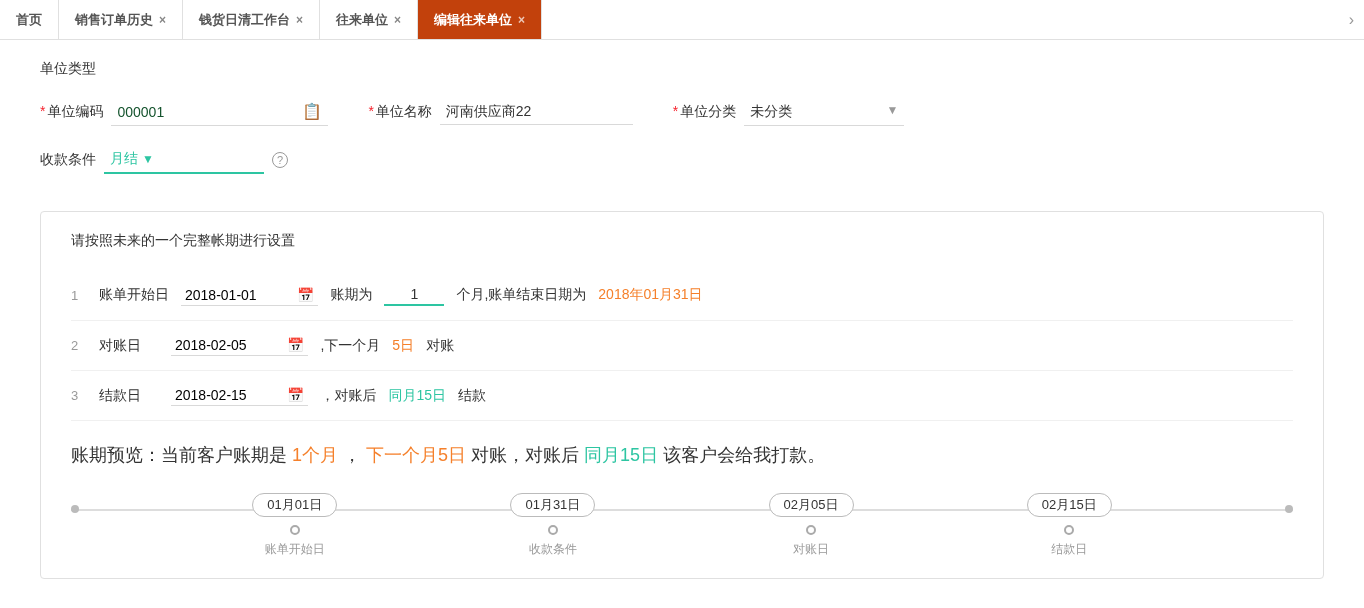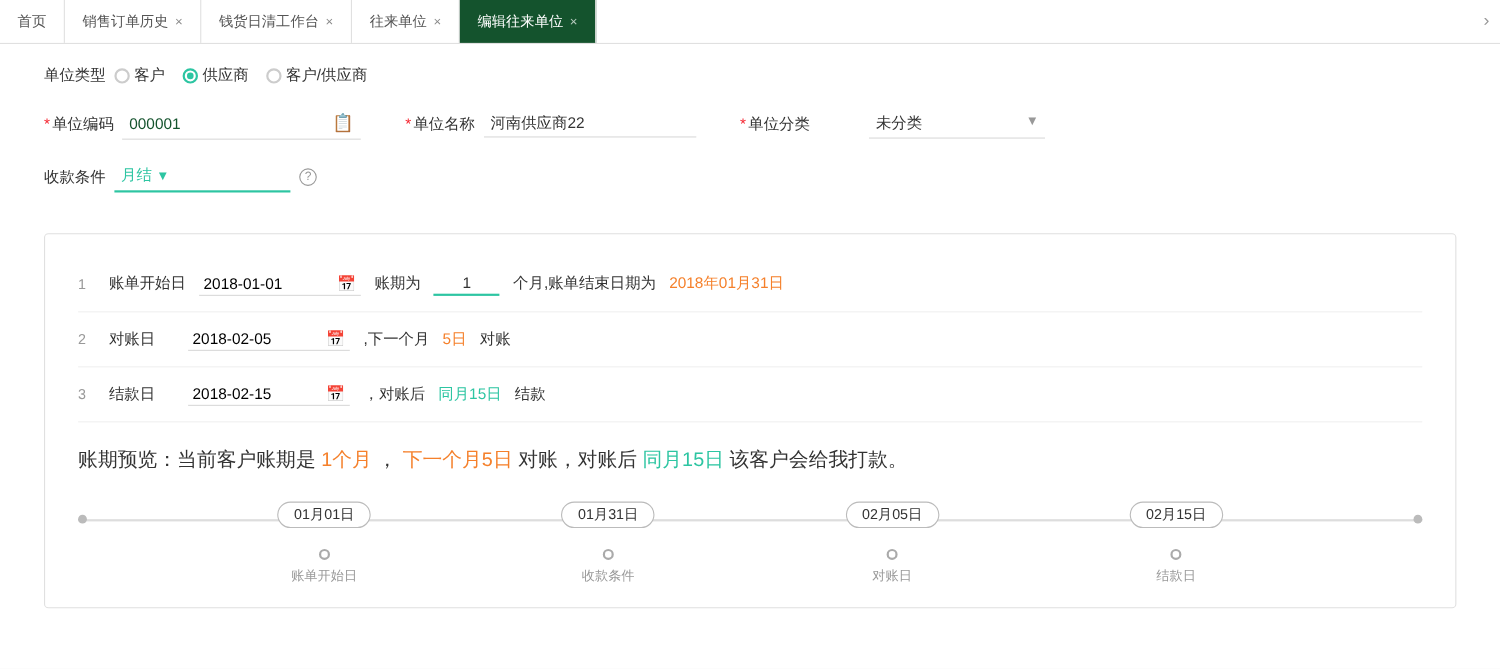--- a/index.html
+++ b/index.html
@@ -19,24 +19,25 @@
       align-items: center;
       padding: 16px 16px;
       height: 100%;
       cursor: pointer;
       font-size: 13px;
       color: #555;
       border-right: 1px solid #e0e0e0;
       white-space: nowrap;
       gap: 6px;
       position: relative;
+      font-weight: bold;
     }
     .tab-item:first-child { border-left: none; }
     .tab-item.active {
-      background: #14532d;
+      background: #c2410c;
       color: #fff;
     }
     .tab-item .close-btn {
       font-size: 12px;
       opacity: 0.7;
       cursor: pointer;
     }
     .tab-arrow {
       margin-left: auto;
       padding: 0 10px;
@@ -107,21 +108,20 @@
     .input-with-icon input {
       border: none; outline: none; font-size: 14px; background: transparent; min-width: 100px;
     }
 
     
     .form-select-wrap {
       display: flex; align-items: flex-start; gap: 4px;
       border-bottom: 1px solid #d9d9d9;
       padding: 4px 6px; min-width: 160px; cursor: pointer;
       position: relative;
-      margin-left: 46px;
     }
     .form-select-text { flex: 1; font-size: 14px; color: #333; }
     .select-arrow { color: #999; font-size: 12px; }
 
     
     .payment-row { display: flex; align-items: center; gap: 8px; margin-bottom: 37px; }
     .payment-select {
       display: flex; align-items: center; gap: 4px;
       border-bottom: 2px solid #2dc5a2;
       padding: 4px 6px; min-width: 160px; cursor: pointer;
@@ -145,21 +145,21 @@
     
     .setting-row {
       display: flex; align-items: center; gap: 12px;
       padding: 14px 0;
       border-bottom: 1px solid #f0f0f0;
     }
     .setting-row:last-child { border-bottom: none; }
     .row-number { color: #999; font-size: 13px; min-width: 16px; }
     .row-label { color: #333; min-width: 60px; }
     .date-input-wrap {
-      display: flex; align-items: center; gap: 22px;
+      display: flex; align-items: center; gap: 12px;
       border-bottom: 1px solid #d9d9d9; padding: 2px 4px;
     }
     .date-input-wrap input {
       border: none; outline: none; font-size: 14px; width: 100px; background: transparent;
     }
     .calendar-icon { color: #2dc5a2; cursor: pointer; font-size: 14px; }
 
     .period-input {
       border: none; border-bottom: 2px solid #2dc5a2;
       outline: none; font-size: 14px; width: 60px; text-align: center;
@@ -181,21 +181,21 @@
     }
     .tl-line {
       position: absolute; top: 16px; left: 0; right: 0; height: 2px; background: #ddd;
     }
     .tl-node {
       display: flex; flex-direction: column; align-items: center; gap: 6px;
     }
     .tl-pill {
       border: 1px solid #bbb; border-radius: 12px;
       padding: 2px 14px; font-size: 13px; color: #333; background: #fff;
-      margin-bottom: 13px;
+      margin-bottom: 2px;
     }
     .tl-lbl { font-size: 12px; color: #999; }
   </style>
 </head>
 <body>
 
 <div class="tab-bar">
   <div class="tab-item">
     <span>首页</span>
   </div>
@@ -216,34 +216,20 @@
     <span class="close-btn">×</span>
   </div>
   <div class="tab-arrow">›</div>
 </div>
 
 <div class="content">
 
   <div class="form-row">
     <div class="form-group">
       <span class="form-label">单位类型</span>
-      <div class="radio-group">
-        <div class="radio-item">
-          <div class="radio-circle"></div>
-          <span>客户</span>
-        </div>
-        <div class="radio-item">
-          <div class="radio-circle checked"></div>
-          <span>供应商</span>
-        </div>
-        <div class="radio-item">
-          <div class="radio-circle"></div>
-          <span>客户/供应商</span>
-        </div>
-      </div>
     </div>
   </div>
 
   <div class="form-row">
     <div class="form-group">
       <span class="form-label">
         <span class="required-mark">*</span><span>单位编码</span>
       </span>
       <div class="input-with-icon">
         <input type="text" style="color: #14532d;" value="000001">
@@ -270,20 +256,21 @@
   <div class="payment-row">
     <span class="form-label">收款条件</span>
     <div class="payment-select">
       <span class="payment-select-text">月结</span>
       <span style="color:#2dc5a2; font-size:12px;">▼</span>
     </div>
     <div class="help-icon">?</div>
   </div>
 
   <div class="settings-box">
+    <div class="settings-title">请按照未来的一个完整帐期进行设置</div>
 
     <div class="setting-row">
       <span class="row-number">1</span>
       <span class="row-label">账单开始日</span>
       <div class="date-input-wrap">
         <input type="text" value="2018-01-01" style="">
         <span class="calendar-icon">📅</span>
       </div>
       <span class="inline-text">账期为</span>
       <input type="text" class="period-input" value="1" style="">

